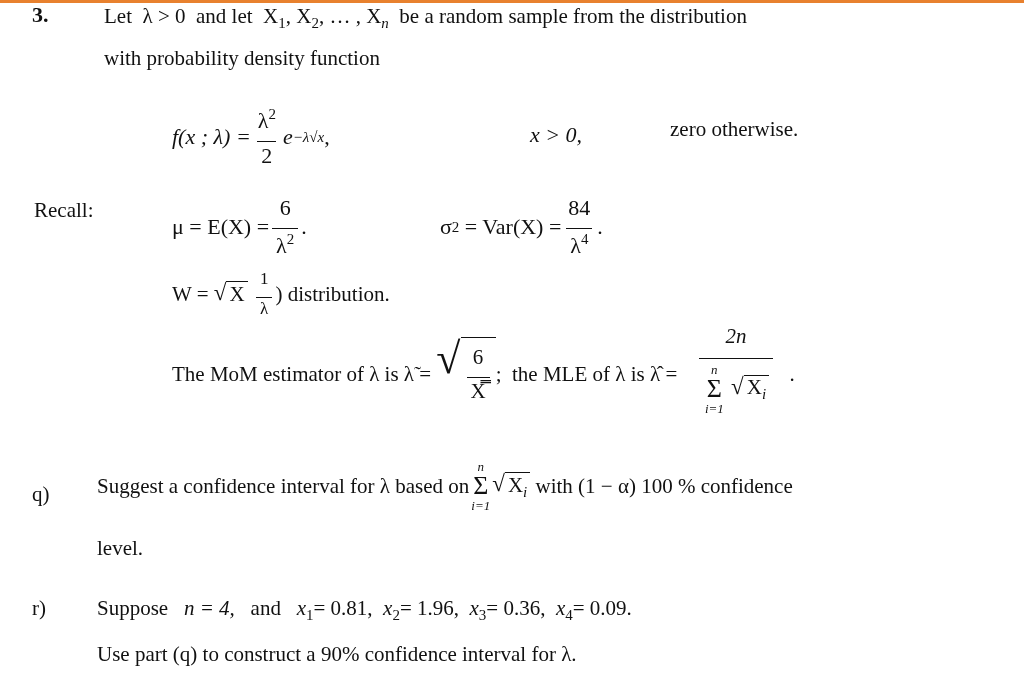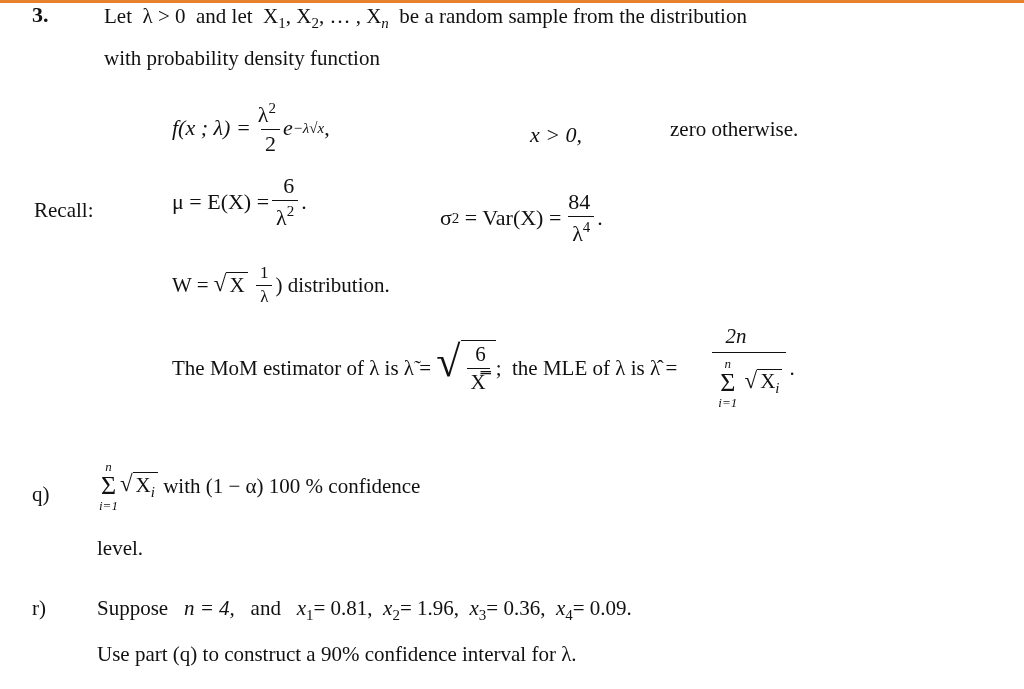--- a/index.html
+++ b/index.html
@@ -8,21 +8,21 @@
     font-family:"Liberation Serif","DejaVu Serif",serif; color:#111;
   }
   .topbar { position:absolute; left:0; top:0; width:1024px; height:3px; background:#e8812e; }
   .abs { position:absolute; white-space:nowrap; }
   .t20 { font-size:21px; }
   .t22 { font-size:22px; }
   .bold { font-weight:bold; }
   .it { font-style:italic; }
   .sub { font-size:15px; vertical-align:-5px; }
   .sup { font-size:15px; vertical-align:9px; }
-  .frac { display:inline-flex; flex-direction:column; align-items:flex-end; vertical-align:middle; margin:2px 3px; }
+  .frac { display:inline-flex; flex-direction:column; align-items:center; vertical-align:middle; margin:8px 3px;gap:6px; }
   .frac .num { padding:0 4px 2px; line-height:1.1; }
   .frac .den { border-top:1.5px solid #111; padding:2px 4px 0; line-height:1.1; }
   .sqrt { display:inline-flex; align-items:stretch; vertical-align:middle; }
   .sqrt .rad { font-size:1.1em; line-height:1; }
   .sqrt .body { border-top:1.5px solid #111; padding:0 3px; }
   .sigma { display:inline-flex; flex-direction:column; align-items:center; vertical-align:middle; line-height:1; margin:0 2px; }
   .sigma .lim { font-size:13px; font-style:italic; }
   .sigma .sym { font-size:26px; }
 </style>
 </head>
@@ -47,21 +47,21 @@
     <span class="den">2</span>
   </span>
   <span class="it">e</span>
     <span class="sup it" style="vertical-align:12px;">−λ√x</span>
     <span>,</span>
 </div>
 <div class="abs t22 it" style="left:530px; top:122px;">x &gt; 0,</div>
 <div class="abs t20" style="left:670px; top:117px;">zero otherwise.</div>
 
 <div class="abs t20" style="left:34px; top:198px;">Recall:</div>
-<div class="abs t22" style="left:172px; top:172px; display:flex; align-items:center;">
+<div class="abs t22" style="left:172px; top:188px; display:flex; align-items:center;">
   <span>μ = E(X) =</span>
   <span class="frac">
       <span class="num">6</span>
       <span class="den"><span>λ</span><span class="sup">2</span></span>
     </span>
     <span>.</span>
 </div>
 <div class="abs t22" style="left:440px; top:188px; display:flex; align-items:center;">
   <span>σ</span><span class="sup">2</span>&nbsp;<span>= Var(X) =</span>
   <span class="frac">
@@ -109,20 +109,21 @@
       &nbsp;<span class="sqrt">
           <span class="rad">√</span>
           <span class="body"><span>X</span><span class="sub it">i</span></span>
         </span>
     </span>
   </span><span>.</span>
 </div>
 
 <div class="abs t20" style="left:32px; top:482px;">q)</div>
 <div class="abs t20" style="left:97px; top:460px; display:flex; align-items:center;">
+  <span>Suggest a confidence interval for λ based on</span>
   <span class="sigma">
       <span class="lim">n</span>
       <span class="sym">Σ</span>
       <span class="lim">i=1</span>
     </span>
   <span class="sqrt">
       <span class="rad">√</span>
       <span class="body"><span>X</span><span class="sub it">i</span></span>
     </span>&nbsp;
   <span>with (1 − α) 100 % confidence</span>

